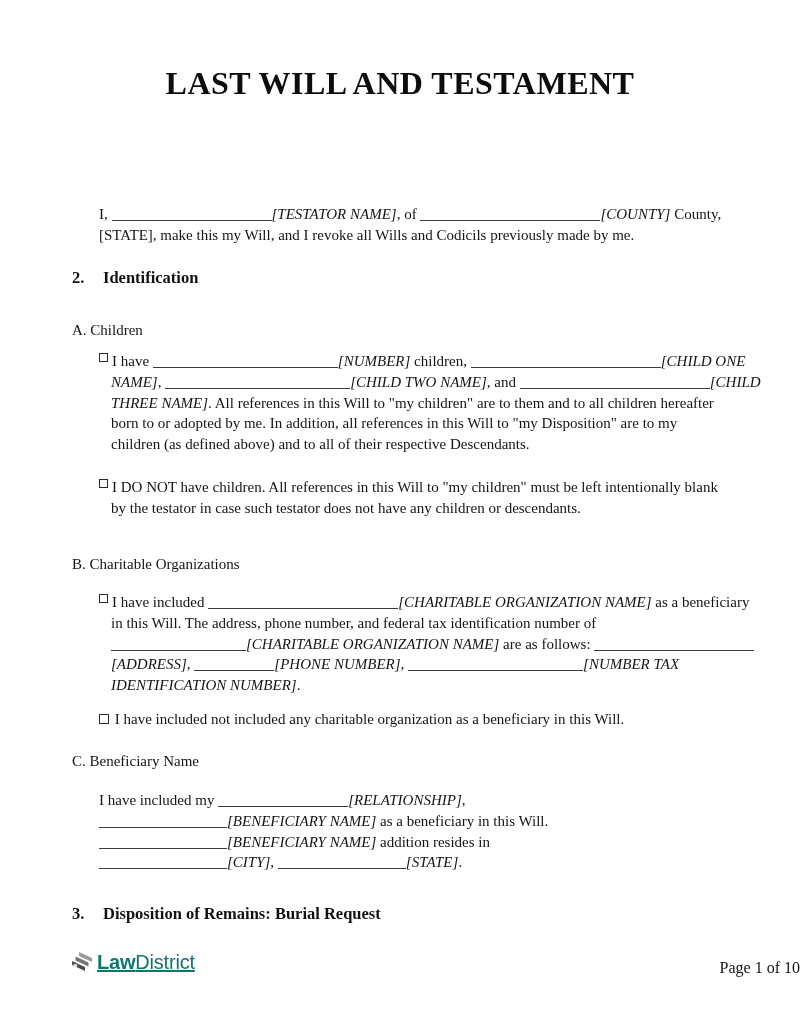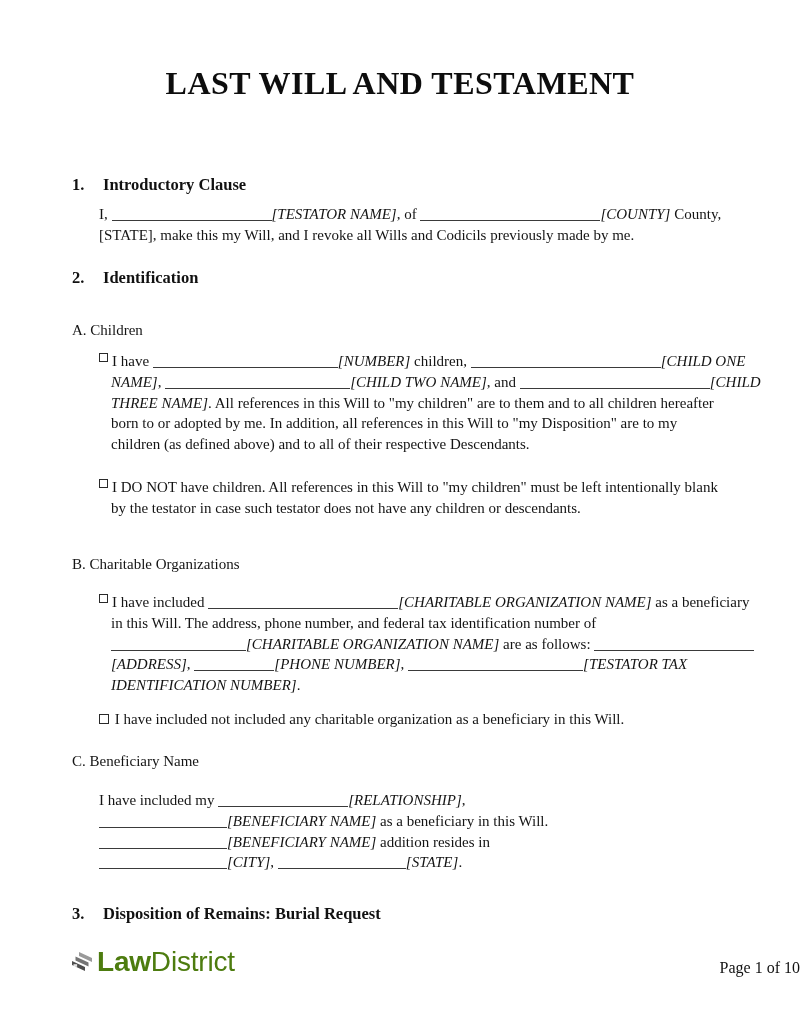--- a/index.html
+++ b/index.html
@@ -60,40 +60,37 @@
     vertical-align: 0px;
     margin-right: 2px;
   }
   .footer-logo {
     left: 70px; top: 950px;
     display: flex;
     align-items: center;
     font-family: "Liberation Sans", sans-serif;
   }
   .logo-icon { width: 24px; height: 24px; margin-right: 3px; }
-  .brand { font-size: 28px; color: #4d7c0f; letter-spacing: -0.2px; }
+  .brand { font-size: 20px; color: #0f766e; letter-spacing: -0.2px; text-decoration: underline; }
   .brand-law { font-weight: bold; }
   .brand-district { font-weight: normal; }
   .footer-page {
     left: 0; right: 0; top: 958px;
     text-align: right;
     font-size: 16px;
     color: #111;
   }
 </style>
 </head>
 <body>
 
 <div class="page">
 
   <div class="abs doc-title">LAST WILL AND TESTAMENT</div>
 
-  <div class="abs sec-head" style="top:174px">
-    <span class="sec-num">1.</span><span>Introductory Clause</span>
-  </div>
 
   <div class="abs para" style="top:204px">
       <div class="tline"><span>I, </span><span class="blank" style="width: 160px;"></span><span class="ital">[TESTATOR NAME]</span><span>, of </span><span class="blank" style="width: 180px;"></span><span class="ital">[COUNTY]</span><span> County,</span></div>
       <div class="tline"><span>[STATE], make this my Will, and I revoke all Wills and Codicils previously made by me.</span></div>
     </div>
 
   <div class="abs sec-head" style="top:267px">
     <span class="sec-num">2.</span><span>Identification</span>
   </div>
 
@@ -111,21 +108,21 @@
       <div class="tline"><span class="chk"></span><span>I DO NOT have children. All references in this Will to "my children" must be left intentionally blank</span></div>
       <div class="tline"><span>by the testator in case such testator does not have any children or descendants.</span></div>
     </div>
 
   <div class="abs sub-head" style="top:554px">B. Charitable Organizations</div>
 
   <div class="abs para hang" style="top:592px">
       <div class="tline"><span class="chk"></span><span>I have included </span><span class="blank" style="width: 190px;"></span><span class="ital">[CHARITABLE ORGANIZATION NAME]</span><span> as a beneficiary</span></div>
       <div class="tline"><span>in this Will. The address, phone number, and federal tax identification number of</span></div>
       <div class="tline"><span class="blank" style="width: 135px;"></span><span class="ital">[CHARITABLE ORGANIZATION NAME]</span><span> are as follows: </span><span class="blank" style="width: 160px;"></span></div>
-      <div class="tline"><span class="ital">[ADDRESS]</span><span>, </span><span class="blank" style="width: 80px;"></span><span class="ital">[PHONE NUMBER]</span><span>, </span><span class="blank" style="width: 175px;"></span><span class="ital">[TESTATOR TAX</span></div>
+      <div class="tline"><span class="ital">[ADDRESS]</span><span>, </span><span class="blank" style="width: 80px;"></span><span class="ital">[PHONE NUMBER]</span><span>, </span><span class="blank" style="width: 175px;"></span><span class="ital">[NUMBER TAX</span></div>
       <div class="tline"><span class="ital">IDENTIFICATION NUMBER]</span><span>.</span></div>
     </div>
 
   <div class="abs para" style="top:709px">
       <div class="tline"><span class="chk chk-base"></span><span> I have included not included any charitable organization as a beneficiary in this Will.</span></div>
     </div>
 
   <div class="abs sub-head" style="top:751px">C. Beneficiary Name</div>
 
   <div class="abs para" style="top:790px">

